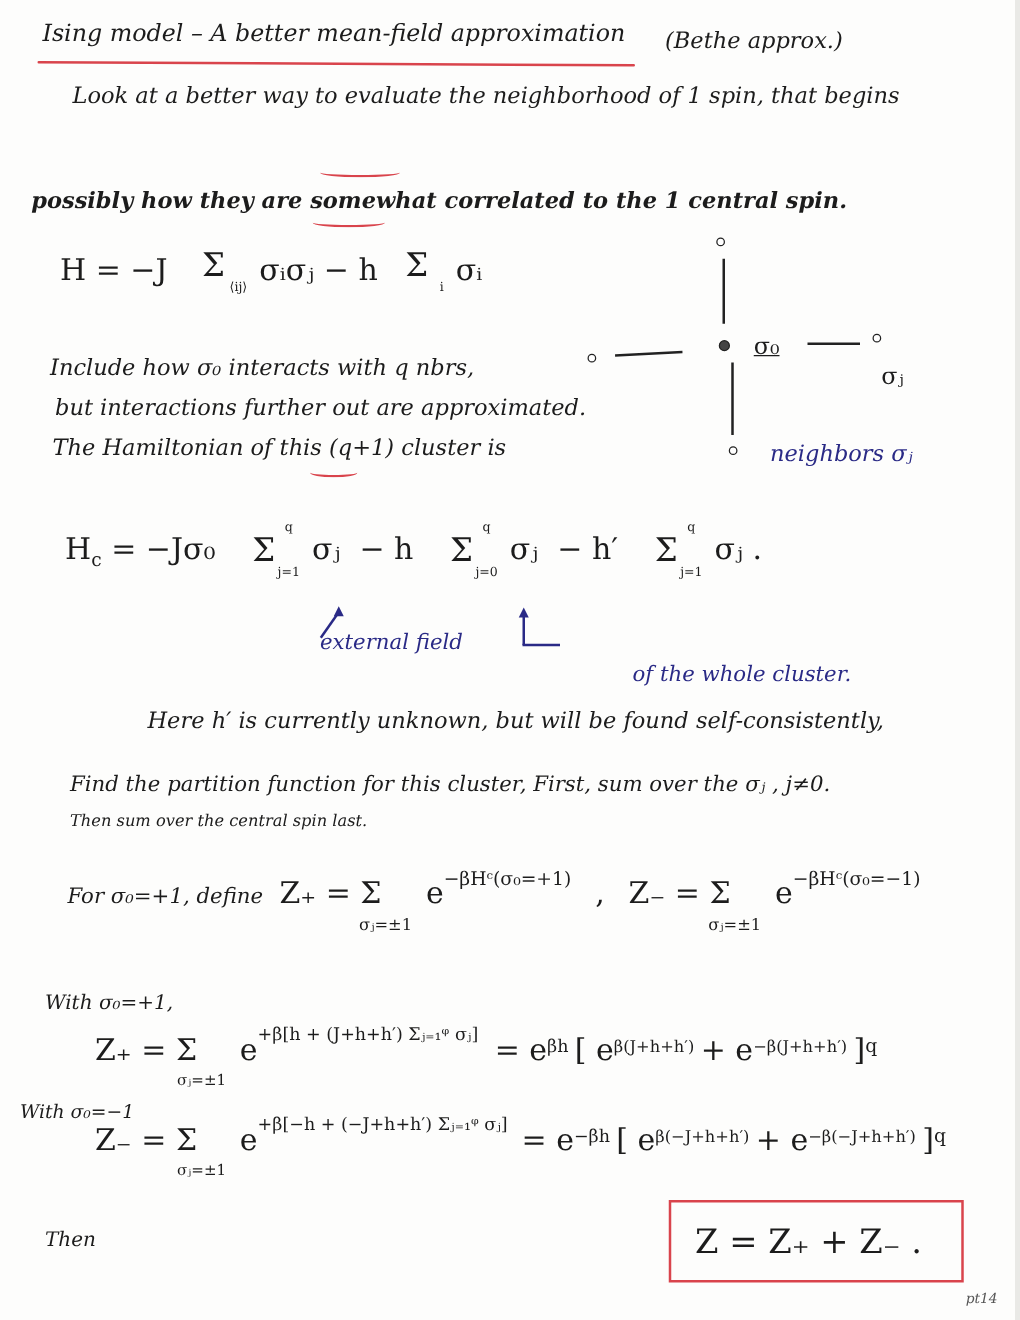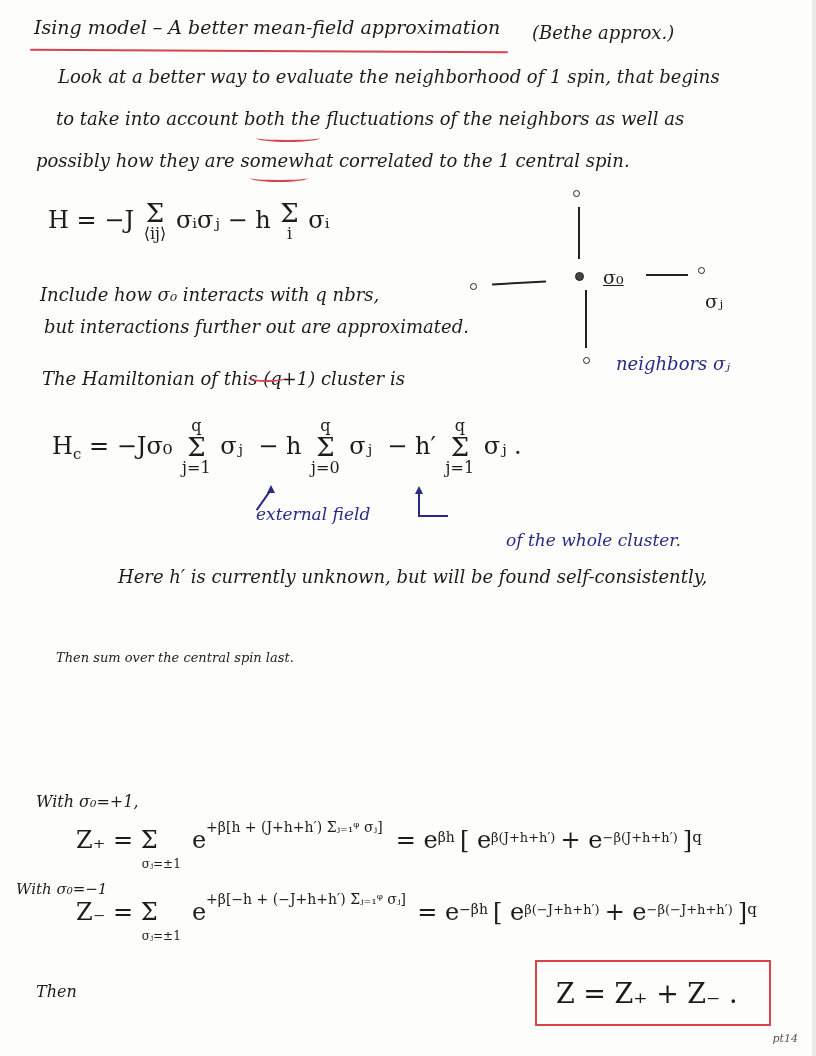--- a/index.html
+++ b/index.html
@@ -26,21 +26,21 @@
     .para { left: 58px; font-size: 18px; }
     .ink-blue { color: #2a2a86; }
     .red-squiggle {
       position: absolute; height: 6px;
       border-bottom: 2px solid #d9444c; border-radius: 0 0 50% 50%;
     }
     .eq { font-family: "DejaVu Serif", serif; font-size: 24px; }
     .eq-sm { font-size: 17px; }
     sub, sup { font-size: 62%; }
     .sumstack { display: inline-flex; flex-direction: column; align-items: center; vertical-align: middle; line-height: 1; margin: 0 2px; }
-    .sumstack .top, .sumstack .bot { font-size: 16px; }
+    .sumstack .top, .sumstack .bot { font-size: 10px; margin-left: 40px; }
     .sumstack .sig { font-size: 26px; }
     .node {
       position: absolute; width: 7px; height: 7px; border: 1.5px solid #222;
       border-radius: 50%; box-sizing: border-box; background: #fff;
     }
     .node.center { background: #444; width: 9px; height: 9px; }
     .line { position: absolute; background: #222; }
     .arrow-up {
       position: absolute; width: 0; height: 0;
       border-left: 4px solid transparent; border-right: 4px solid transparent;
@@ -56,43 +56,42 @@
 <body>
 
 <div class="page">
   <div class="right-edge"></div>
 
   <div class="abs hand title">Ising model – A better mean-field approximation</div>
   <div class="title-underline"></div>
   <div class="abs hand aside">(Bethe approx.)</div>
 
   <div class="abs hand para" style="top:66px;">Look at a better way to evaluate the neighborhood of 1 spin, that begins</div>
-  <div class="abs hand para" style="left:56px; top:108px;">to take into account both the fluctuations of the neighbors as well as</div>
   <div class="red-squiggle" style="left:256px; top:134px; width:64px;"></div>
-  <div class="abs hand para" style="left:36px; top:150px;">possibly how they are somewhat correlated to the 1 central spin.</div>
+  <div class="abs hand para" style="left:25px; top:150px;font-weight:bold;">possibly how they are somewhat correlated to the 1 central spin.</div>
   <div class="red-squiggle" style="left:250px; top:174px; width:58px;"></div>
 
   <div class="abs eq" style="left:48px; top:200px;">
     <span>H = −J</span>
     <span class="sumstack">
       <span class="sig">Σ</span>
       <span class="bot">⟨ij⟩</span>
     </span>
     <span>σᵢσⱼ</span>
     <span>− h</span>
     <span class="sumstack">
       <span class="sig">Σ</span>
       <span class="bot">i</span>
     </span>
     <span>σᵢ</span>
   </div>
 
   <div class="abs hand para" style="left:40px; top:284px;">Include how σ₀ interacts with q nbrs,</div>
   <div class="abs hand para" style="left:44px; top:316px;">but interactions further out are approximated.</div>
-  <div class="abs hand para" style="left:42px; top:348px;margin-top:20px;">The Hamiltonian of this (q+1) cluster is</div>
+  <div class="abs hand para" style="left:42px; top:348px;">The Hamiltonian of this (q+1) cluster is</div>
   <div class="red-squiggle" style="left:248px; top:374px; width:38px;"></div>
 
   <div>
     <div class="node" style="left:573px; top:190px;"></div>
     <div class="line" style="left:578px; top:207px; width:1.5px; height:52px;"></div>
     <div class="node center" style="left:575px; top:272px;"></div>
     <div class="abs eq-sm" style="left:603px; top:266px; font-size:19px;text-decoration:underline;">σ₀</div>
     <div class="line" style="left:646px; top:274px; width:42px; height:1.5px;"></div>
     <div class="node" style="left:698px; top:267px;"></div>
     <div class="abs eq-sm" style="left:705px; top:290px; font-size:19px;">σⱼ</div>
@@ -132,22 +131,31 @@
   <div class="abs hand ink-blue" style="left:256px; top:504px; font-size:17px;">external field</div>
   <div class="arrow-up" style="left:267px; top:485px;"></div>
   <div class="line" style="left:270px; top:490px; width:1.5px; height:0;"></div>
   <div class="arrow-up" style="left:415px; top:486px;"></div>
   <div class="line" style="left:418px; top:492px; width:1.5px; height:24px; background:#2a2a86;"></div>
   <div class="line" style="left:418px; top:515px; width:30px; height:1.5px; background:#2a2a86;"></div>
   <div class="abs hand ink-blue" style="left:506px; top:530px; font-size:17px;">of the whole cluster.</div>
 
   <div class="abs hand para" style="left:118px; top:566px;">Here h′ is currently unknown, but will be found self-consistently,</div>
 
+  <div class="abs hand" style="left:56px; top:618px; font-size:17px;">Find the partition function for this cluster, First, sum over the σⱼ , j≠0.</div>
   <div class="abs hand" style="left:56px; top:650px; font-size:13px;">Then sum over the central spin last.</div>
 
+  <div class="abs" style="left:54px; top:700px;">
+    <span class="hand" style="font-size:17px;">For σ₀=+1,  define</span>
+    <span class="eq" style="margin-left:8px;">Z₊ = Σ</span><sub class="eq-sm" style="font-size:13px; position:relative; top:18px; left:-18px;">σⱼ=±1</sub>
+    <span class="eq" style="margin-left:-12px;">e</span><sup style="font-size:15px; position:relative; top:-8px;">−βHᶜ(σ₀=+1)</sup>
+    <span class="eq" style="margin:0 14px;">,</span>
+    <span class="eq">Z₋ = Σ</span><sub style="font-size:13px; position:relative; top:18px; left:-18px;">σⱼ=±1</sub>
+    <span class="eq" style="margin-left:-12px;">e</span><sup style="font-size:15px; position:relative; top:-8px;">−βHᶜ(σ₀=−1)</sup>
+  </div>
 
   <div class="abs hand" style="left:36px; top:792px; font-size:16px;">With σ₀=+1,</div>
   <div class="abs" style="left:76px; top:826px;">
     <span class="eq">Z₊ = Σ</span><sub style="font-size:12px; position:relative; top:16px; left:-16px;">σⱼ=±1</sub>
     <span class="eq" style="margin-left:-10px;">e</span><sup style="font-size:14px; position:relative; top:-10px;">+β[h + (J+h+h′) Σⱼ₌₁ᵠ σⱼ]</sup>
     <span class="eq" style="margin-left:8px;">= e</span><sup style="font-size:14px;">βh</sup>
     <span class="eq">[ e</span><sup style="font-size:13px;">β(J+h+h′)</sup>
     <span class="eq">+ e</span><sup style="font-size:13px;">−β(J+h+h′)</sup>
     <span class="eq">]</span><sup style="font-size:15px;">q</sup>
   </div>

